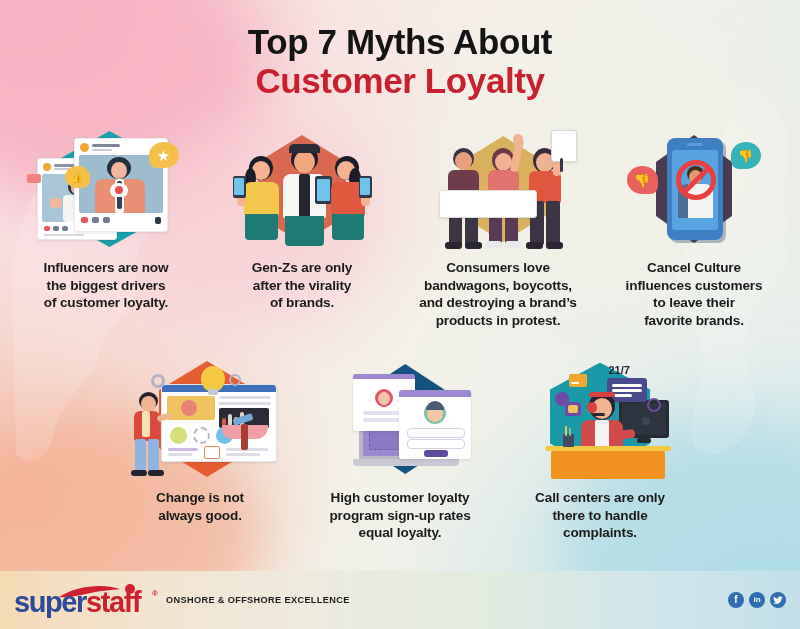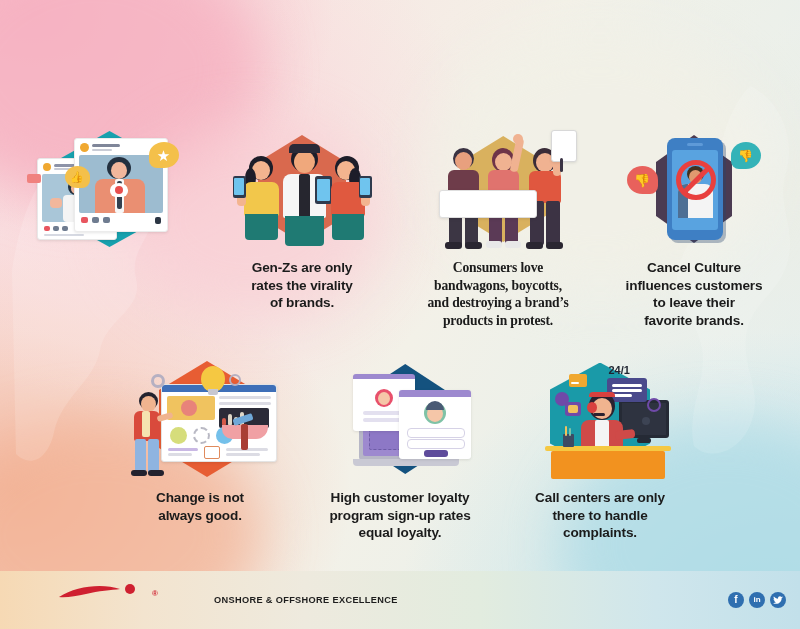--- a/index.html
+++ b/index.html
@@ -152,21 +152,21 @@
     color: #cf2030;
     font-weight: bold;
   }
   .swoosh {
     position: absolute;
     left: 44px;
     top: 1px;
     width: 84px;
     height: 15px;
   }
-  .tagline-block { line-height: 1.35; margin-left: 48px; }
+  .tagline-block { line-height: 1.35; }
   .tagline {
     font-size: 9.2px;
     font-weight: bold;
     color: #1d1d1d;
     letter-spacing: 0.35px;
   }
   .weburl {
     font-size: 9.2px;
     font-weight: bold;
     color: #2b6ab5;
@@ -220,20 +220,22 @@
   <div class="blob" style="left:430px; top:30px; width:340px; height:260px; background:rgba(241,240,230,0.8);"></div>
 
   <svg class="map-ghost" style="left:10px; top:150px;" width="260" height="330" viewBox="0 0 260 330">
     <path d="M55 10 C90 0 130 18 140 52 C150 86 118 96 126 128 C134 160 96 168 90 200 C84 232 52 246 44 282 C38 310 20 318 6 304 L2 120 C10 70 26 22 55 10 Z" fill="#ffffff" opacity="0.45"></path>
   </svg>
   <svg class="map-ghost" style="left:590px; top:80px;" width="220" height="420" viewBox="0 0 220 420">
     <path d="M160 6 C190 20 206 58 196 92 C186 126 206 146 198 180 C190 214 160 222 156 256 C152 290 172 308 162 340 C152 372 120 382 104 366 C96 330 118 300 112 268 C106 236 82 222 88 190 C94 158 122 146 124 112 C126 78 136 30 160 6 Z" fill="#ffffff" opacity="0.40"></path>
   </svg>
 
   <div class="title-block">
+    <div class="title-line1">Top 7 Myths About</div>
+    <div class="title-line2">Customer Loyalty</div>
   </div>
 
   <div class="row row-1">
 
     <div class="myth" style="width:196px;">
       <div class="art">
         <div class="hexbg" style="width:104px; height:116px; background:#17a1ae; left:52%;"></div>
 
         <div class="card" style="left:18px; top:30px; width:78px; height:80px; border:1px solid #e8e8e8;">
           <div class="circle" style="left:5px; top:4px; width:8px; height:8px; background:#f0a830;"></div>
@@ -271,20 +273,23 @@
         </div>
 
         <div class="circle" style="left:130px; top:14px; width:30px; height:26px; background:#f4c04a; border-radius:50% 50% 50% 8px; display:flex; align-items:center; justify-content:center;">
           <span style="color:#fff; font-size:15px; line-height:1;">★</span>
         </div>
         <div class="circle" style="left:46px; top:38px; width:25px; height:22px; background:#f4c04a; border-radius:50% 50% 8px 50%; display:flex; align-items:center; justify-content:center;">
           <span style="color:#fff; font-size:11px; line-height:1;">👍</span>
         </div>
         <div class="rounded" style="left:8px; top:46px; width:14px; height:9px; background:#f0817e; border-radius:2px;"></div>
       </div>
+      <div class="caption" style="white-space:pre-line;">Influencers are now
+the biggest drivers
+of customer loyalty.</div>
     </div>
 
     <div class="myth" style="width:196px;">
       <div class="art">
         <div class="hexbg" style="width:88px; height:108px; background:#d9694e;"></div>
 
         <div style="position:absolute; left:24px; top:28px; width:46px; height:92px;">
           <div class="circle" style="left:10px; top:0; width:24px; height:24px; background:#1d1d29;"></div>
           <div class="circle" style="left:13px; top:5px; width:18px; height:19px; background:#f3b48f;"></div>
           <div class="circle" style="left:6px; top:12px; width:11px; height:20px; background:#1d1d29;"></div>
@@ -315,25 +320,25 @@
           <div class="circle" style="left:22px; top:12px; width:12px; height:22px; background:#1d1d29;"></div>
           <div class="bar" style="left:4px; top:26px; width:34px; height:34px; background:#e0593f; border-radius:7px 7px 2px 2px;"></div>
           <div class="bar" style="left:5px; top:58px; width:32px; height:26px; background:#1f7a73; border-radius:0 0 4px 4px;"></div>
           <div class="bar" style="left:34px; top:30px; width:9px; height:20px; background:#f3b48f; border-radius:4px;"></div>
           <div class="rounded" style="left:32px; top:20px; width:13px; height:22px; background:#2f3a4d; border-radius:2px;">
             <div class="rounded" style="left:1.5px; top:2px; width:10px; height:17px; background:#6fc4ee; border-radius:1px;"></div>
           </div>
         </div>
       </div>
       <div class="caption" style="white-space:pre-line;">Gen-Zs are only
-rates the virality
+after the virality
 of brands.</div>
     </div>
 
-    <div class="myth" style="width:196px;font-family:Liberation Serif, serif;">
+    <div class="myth" style="width:196px;">
       <div class="art">
         <div class="hexbg" style="width:86px; height:106px; background:#d9b15e; left:53%;"></div>
 
         <div style="position:absolute; left:32px; top:20px; width:44px; height:102px;">
           <div class="circle" style="left:10px; top:0; width:21px; height:21px; background:#3a3242;"></div>
           <div class="circle" style="left:12px; top:4px; width:17px; height:18px; background:#e8a07e;"></div>
           <div class="bar" style="left:5px; top:22px; width:31px; height:32px; background:#6e3c4a; border-radius:6px 6px 2px 2px;"></div>
           <div class="bar" style="left:6px; top:52px; width:13px; height:46px; background:#3c3644; border-radius:2px;"></div>
           <div class="bar" style="left:22px; top:52px; width:13px; height:46px; background:#3c3644; border-radius:2px;"></div>
           <div class="bar" style="left:2px; top:94px; width:17px; height:7px; background:#2a2631; border-radius:3px;"></div>
@@ -497,21 +502,21 @@
 
     <div class="myth" style="width:200px;">
       <div class="art">
         <div class="hexbg" style="width:100px; height:108px; background:#1a9aa8; left:50%; top:48%;"></div>
 
         <div class="rounded" style="left:106px; top:42px; width:50px; height:38px; background:#2e3340; border-radius:3px; border:3px solid #252a35; box-sizing:border-box;">
           <div class="circle" style="left:20px; top:14px; width:8px; height:8px; background:#3d4454;"></div>
         </div>
         <div class="bar" style="left:124px; top:80px; width:14px; height:5px; background:#252a35;"></div>
 
-        <div style="position:absolute; left:96px; top:6px; font-size:11px; font-weight:bold; color:#1f2430;">24/1</div>
+        <div style="position:absolute; left:96px; top:6px; font-size:11px; font-weight:bold; color:#1f2430;">21/7</div>
         <div class="rounded" style="left:94px; top:20px; width:40px; height:24px; background:#4a4a8c; border-radius:3px;">
           <div class="bar" style="left:5px; top:6px; width:30px; height:2.5px; background:#fff;"></div>
           <div class="bar" style="left:5px; top:11px; width:30px; height:2.5px; background:#fff;"></div>
           <div class="bar" style="left:5px; top:16px; width:20px; height:2.5px; background:#fff;"></div>
         </div>
 
         <div class="rounded" style="left:56px; top:16px; width:18px; height:13px; background:#f0a830; border-radius:2px;">
           <div class="bar" style="left:2px; top:8px; width:8px; height:2px; background:#fff;"></div>
         </div>
         <div class="circle" style="left:42px; top:34px; width:14px; height:14px; background:#6f4aa8;"></div>
@@ -544,20 +549,23 @@
     </div>
   </div>
 
   <div class="footer">
     <div class="footer-left">
       <div class="logo-wrap">
         <svg class="swoosh" viewBox="0 0 84 15">
           <path d="M1 13 C18 2 44 -1 62 5 C54 6 40 7 28 10 C18 12 8 14 1 13 Z" fill="#cf2030"></path>
           <circle cx="72" cy="5" r="5" fill="#cf2030"></circle>
         </svg>
+        <div class="logo-text">
+          <span class="logo-super">super</span><span class="logo-staff">staff</span>
+        </div>
         <div class="logo-reg">®</div>
       </div>
       <div class="tagline-block">
         <div class="tagline">ONSHORE &amp; OFFSHORE EXCELLENCE</div>
       </div>
     </div>
 
     <div class="footer-right">
       <div class="socials">
         <div class="soc">f</div>

